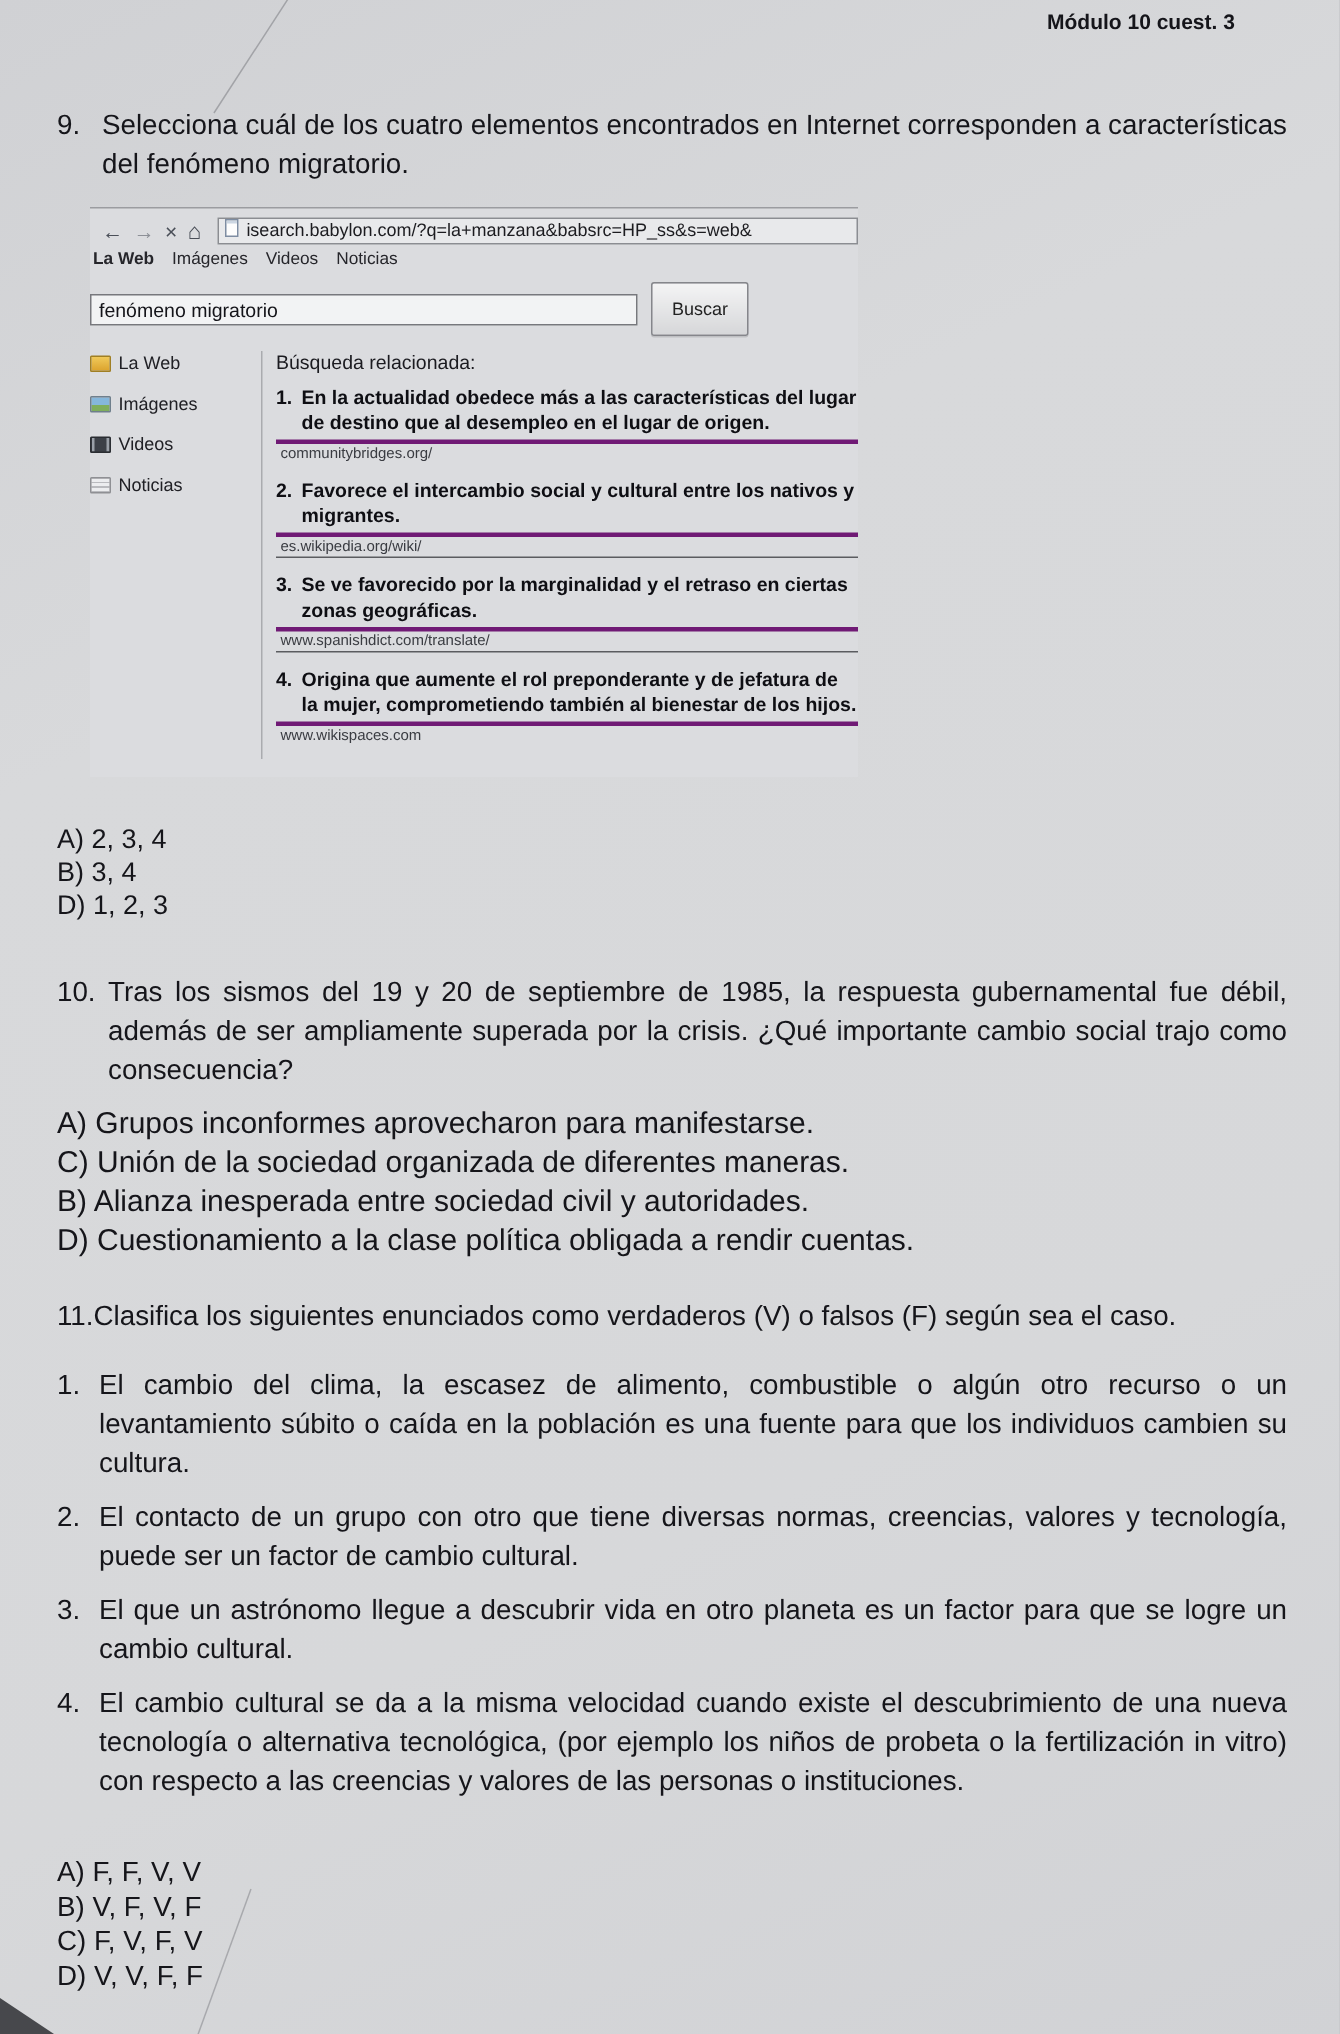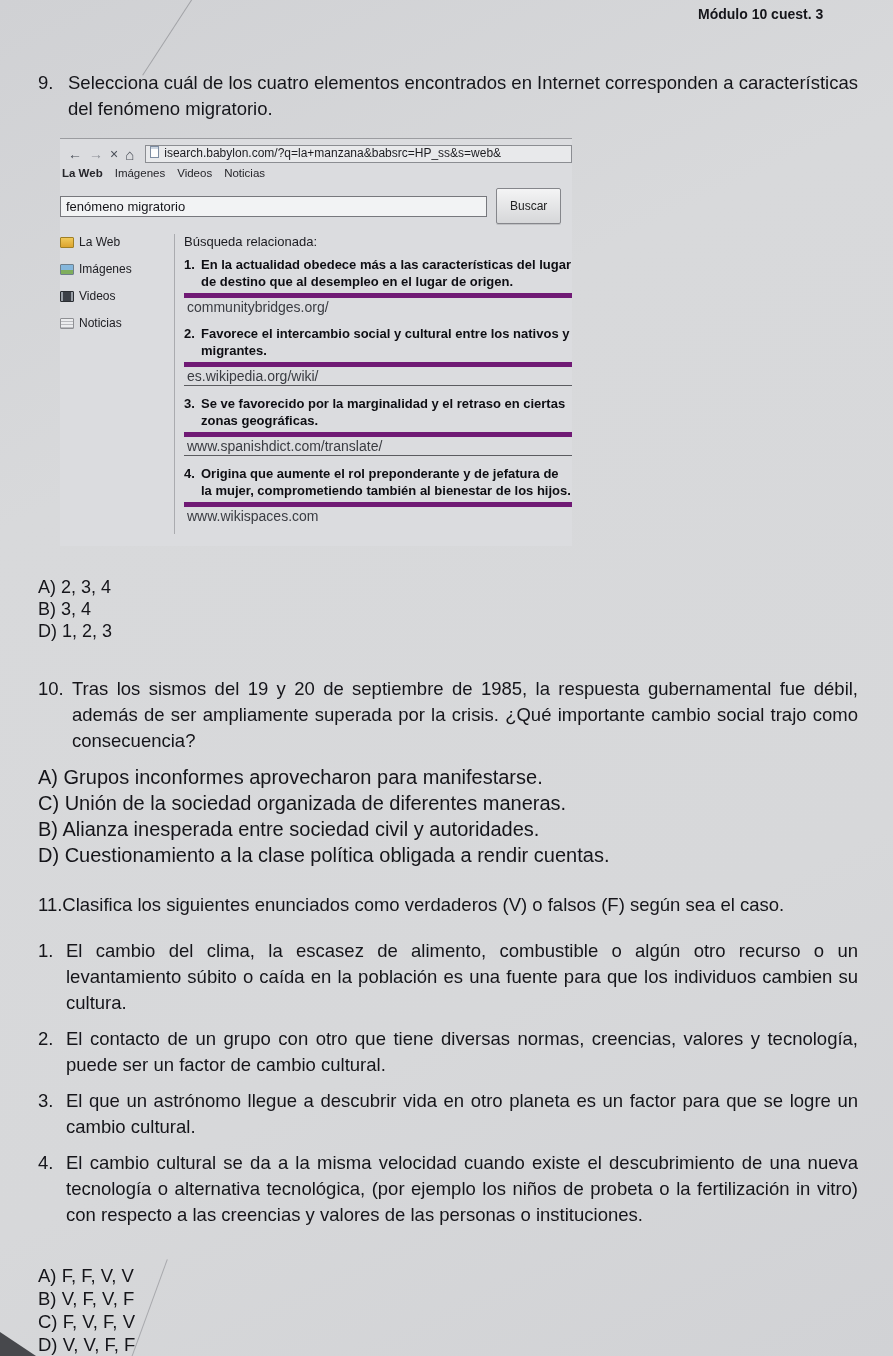--- a/index.html
+++ b/index.html
@@ -40,21 +40,21 @@
   .urlbar { flex:1; margin-left:4px; height:18px; border:1px solid #8b8d92; background:#e8e9eb;
     display:flex; align-items:flex-start; gap:5px; padding:0 4px; overflow:hidden; }
   .page-ico { flex:none; width:9px; height:12px; background:#fdfdfd; border:1px solid #7e8da2;
     box-shadow:inset 0 2px 0 #ccd6e2; }
   .url-text { font-size:12px; color:#1c1c20; white-space:nowrap; }
 
   .webnav { display:flex; gap:12px; font-size:11.5px; color:#26262b; padding:3px 0 2px 2px; }
   .webnav .sel { font-weight:700; }
 
   .searchrow { display:flex; align-items:center; margin-top:7px; }
-  .searchbox { width:427px; height:21px; border:1px solid #77787d; background:#f2f3f4;
+  .searchbox { width:365px; height:21px; border:1px solid #77787d; background:#f2f3f4;
     font-family:inherit; font-size:13px; color:#141419; padding:0 5px; }
   .buscar { margin-left:9px; height:36px; padding:0 13px; font-family:inherit; font-size:12px;
     color:#222; border:1px solid #85868b; border-radius:2px;
     background:linear-gradient(#f4f4f5,#d6d7d9); box-shadow:0 1px 0 #bfc0c3; cursor:pointer; }
 
   .bcontent { display:flex; margin-top:10px; }
   .bsidebar { flex:none; width:88px; font-size:12px; color:#202025; padding-top:1px; }
   .bside-item { display:flex; align-items:center; gap:5px; margin-bottom:13px; cursor:pointer; }
   .ico { flex:none; width:14px; height:11px; border-radius:1px; }
   .ico.folder { background:linear-gradient(#f0c95a,#dca42e); border:1px solid #a07f24; }
@@ -62,21 +62,21 @@
   .ico.video  { background:#3c4047; border:1px solid #2a2d32;
     box-shadow:inset 2px 0 0 #9aa0a8, inset -2px 0 0 #9aa0a8; }
   .ico.news   { background:repeating-linear-gradient(#ecedef 0 2px,#b9babe 2px 3px); border:1px solid #8f9094; }
 
   .bresults { flex:1; border-left:1px solid #aaabaf; padding-left:9px; min-height:250px;margin-left:26px; }
   .related { font-size:13px; color:#1b1b20; margin-bottom:7px; }
   .result { margin-bottom:9px; }
   .r-title { display:flex; font-size:13px; font-weight:700; line-height:17px; color:#0e0e13; }
   .r-num { flex:none; width:17px; }
   .r-text { flex:1; }
-  .r-url { font-size:14px; color:#3a3c42; border-top:5px solid #701a75;
+  .r-url { font-size:10px; color:#3a3c42; border-top:3px solid #701a75;
     margin-top:3px; padding:1px 0 1px 3px; }
   .r-url.closed { border-bottom:1px solid #5b5c60; }
 
   
   .opts-q9 { margin-top:30px; font-size:18px; line-height:22px; }
   .q10 { margin-top:34px; }
   .opts-q10 { margin-top:10px; font-size:20px; line-height:26px; }
   .q11 { margin-top:24px; font-size:18.5px; line-height:26px; }
   .statements { margin-top:20px; }
   .stmt { display:flex; font-size:18.5px; line-height:26px; margin-bottom:10px; }

